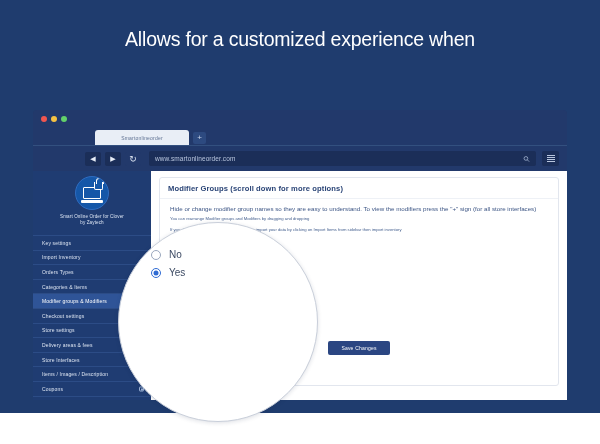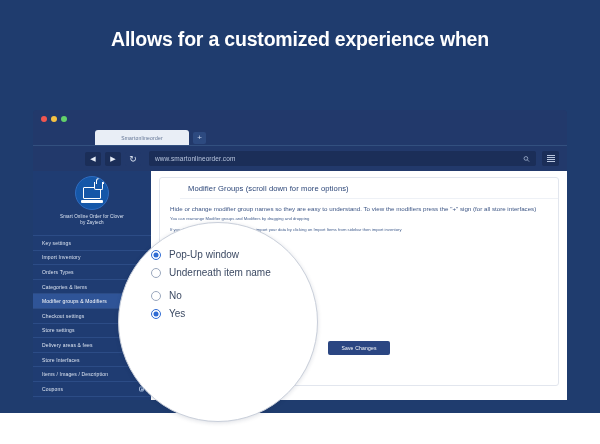--- a/index.html
+++ b/index.html
@@ -12,21 +12,21 @@
   #root { position: relative; width: 600px; height: 444px; background: #ffffff; }
 
   
   .hero-band {
     position: absolute; left: 0; top: 0; width: 600px; height: 413px;
     background: #1f3c6e;
   }
   .headline {
     position: absolute; left: 0; top: 27px; width: 600px;
     text-align: center; color: #ffffff;
-    font-size: 19.5px; line-height: 25px; font-weight: 700;
+    font-size: 19.5px; line-height: 25px; font-weight: 400;
     letter-spacing: -0.2px;
   }
   .headline-line { display: block; }
 
   
   .browser {
     position: absolute; left: 33px; top: 110px;
     width: 534px; height: 290px;
     background: #22396b;
     border-radius: 4px 4px 0 0;
@@ -162,24 +162,23 @@
     flex: 1; background: #ffffff; position: relative;
     padding: 6px 8px 0 8px;
   }
   .panel {
     border: 1px solid #e2e6ee; border-radius: 3px;
     background: #ffffff; height: 209px; overflow: hidden;
     position: relative;
   }
   .panel-title {
     padding: 6px 8px 5px;
-    font-size: 7.6px; color: #2b4577; font-weight: 400;
+    font-size: 7.6px; color: #2b4577; font-weight: 700;
     border-bottom: 1px solid #eef1f6;
     letter-spacing: 0.1px;
-    margin-left: 20px;
   }
   .panel-body { padding: 5px 10px 0; position: relative; }
   .desc-1 { font-size: 6.2px; color: #3c5584; line-height: 9px; }
   .desc-2 { font-size: 4.2px; color: #45608f; line-height: 7px; margin-top: 2px; }
   .desc-3 { font-size: 4.2px; color: #45608f; line-height: 7px; margin-top: 4px; }
 
   .settings-head {
     margin-top: 5px; font-size: 8px; color: #37496b; letter-spacing: 0.1px;
   }
   .sub-head {
@@ -388,30 +387,20 @@
         </div>
       </div>
 
     </div>
   </div>
 
   <div class="lens">
     <div class="lens-inner">
       <div class="lens-group">
         <div class="lens-row">
-          <span class="lens-radio on"></span>
-          <span class="lens-label">Pop-Up window</span>
-        </div>
-        <div class="lens-row">
-          <span class="lens-radio"></span>
-          <span class="lens-label">Underneath item name</span>
-        </div>
-      </div>
-      <div class="lens-group">
-        <div class="lens-row">
           <span class="lens-radio"></span>
           <span class="lens-label">No</span>
         </div>
         <div class="lens-row">
           <span class="lens-radio on"></span>
           <span class="lens-label">Yes</span>
         </div>
       </div>
     </div>
   </div>

